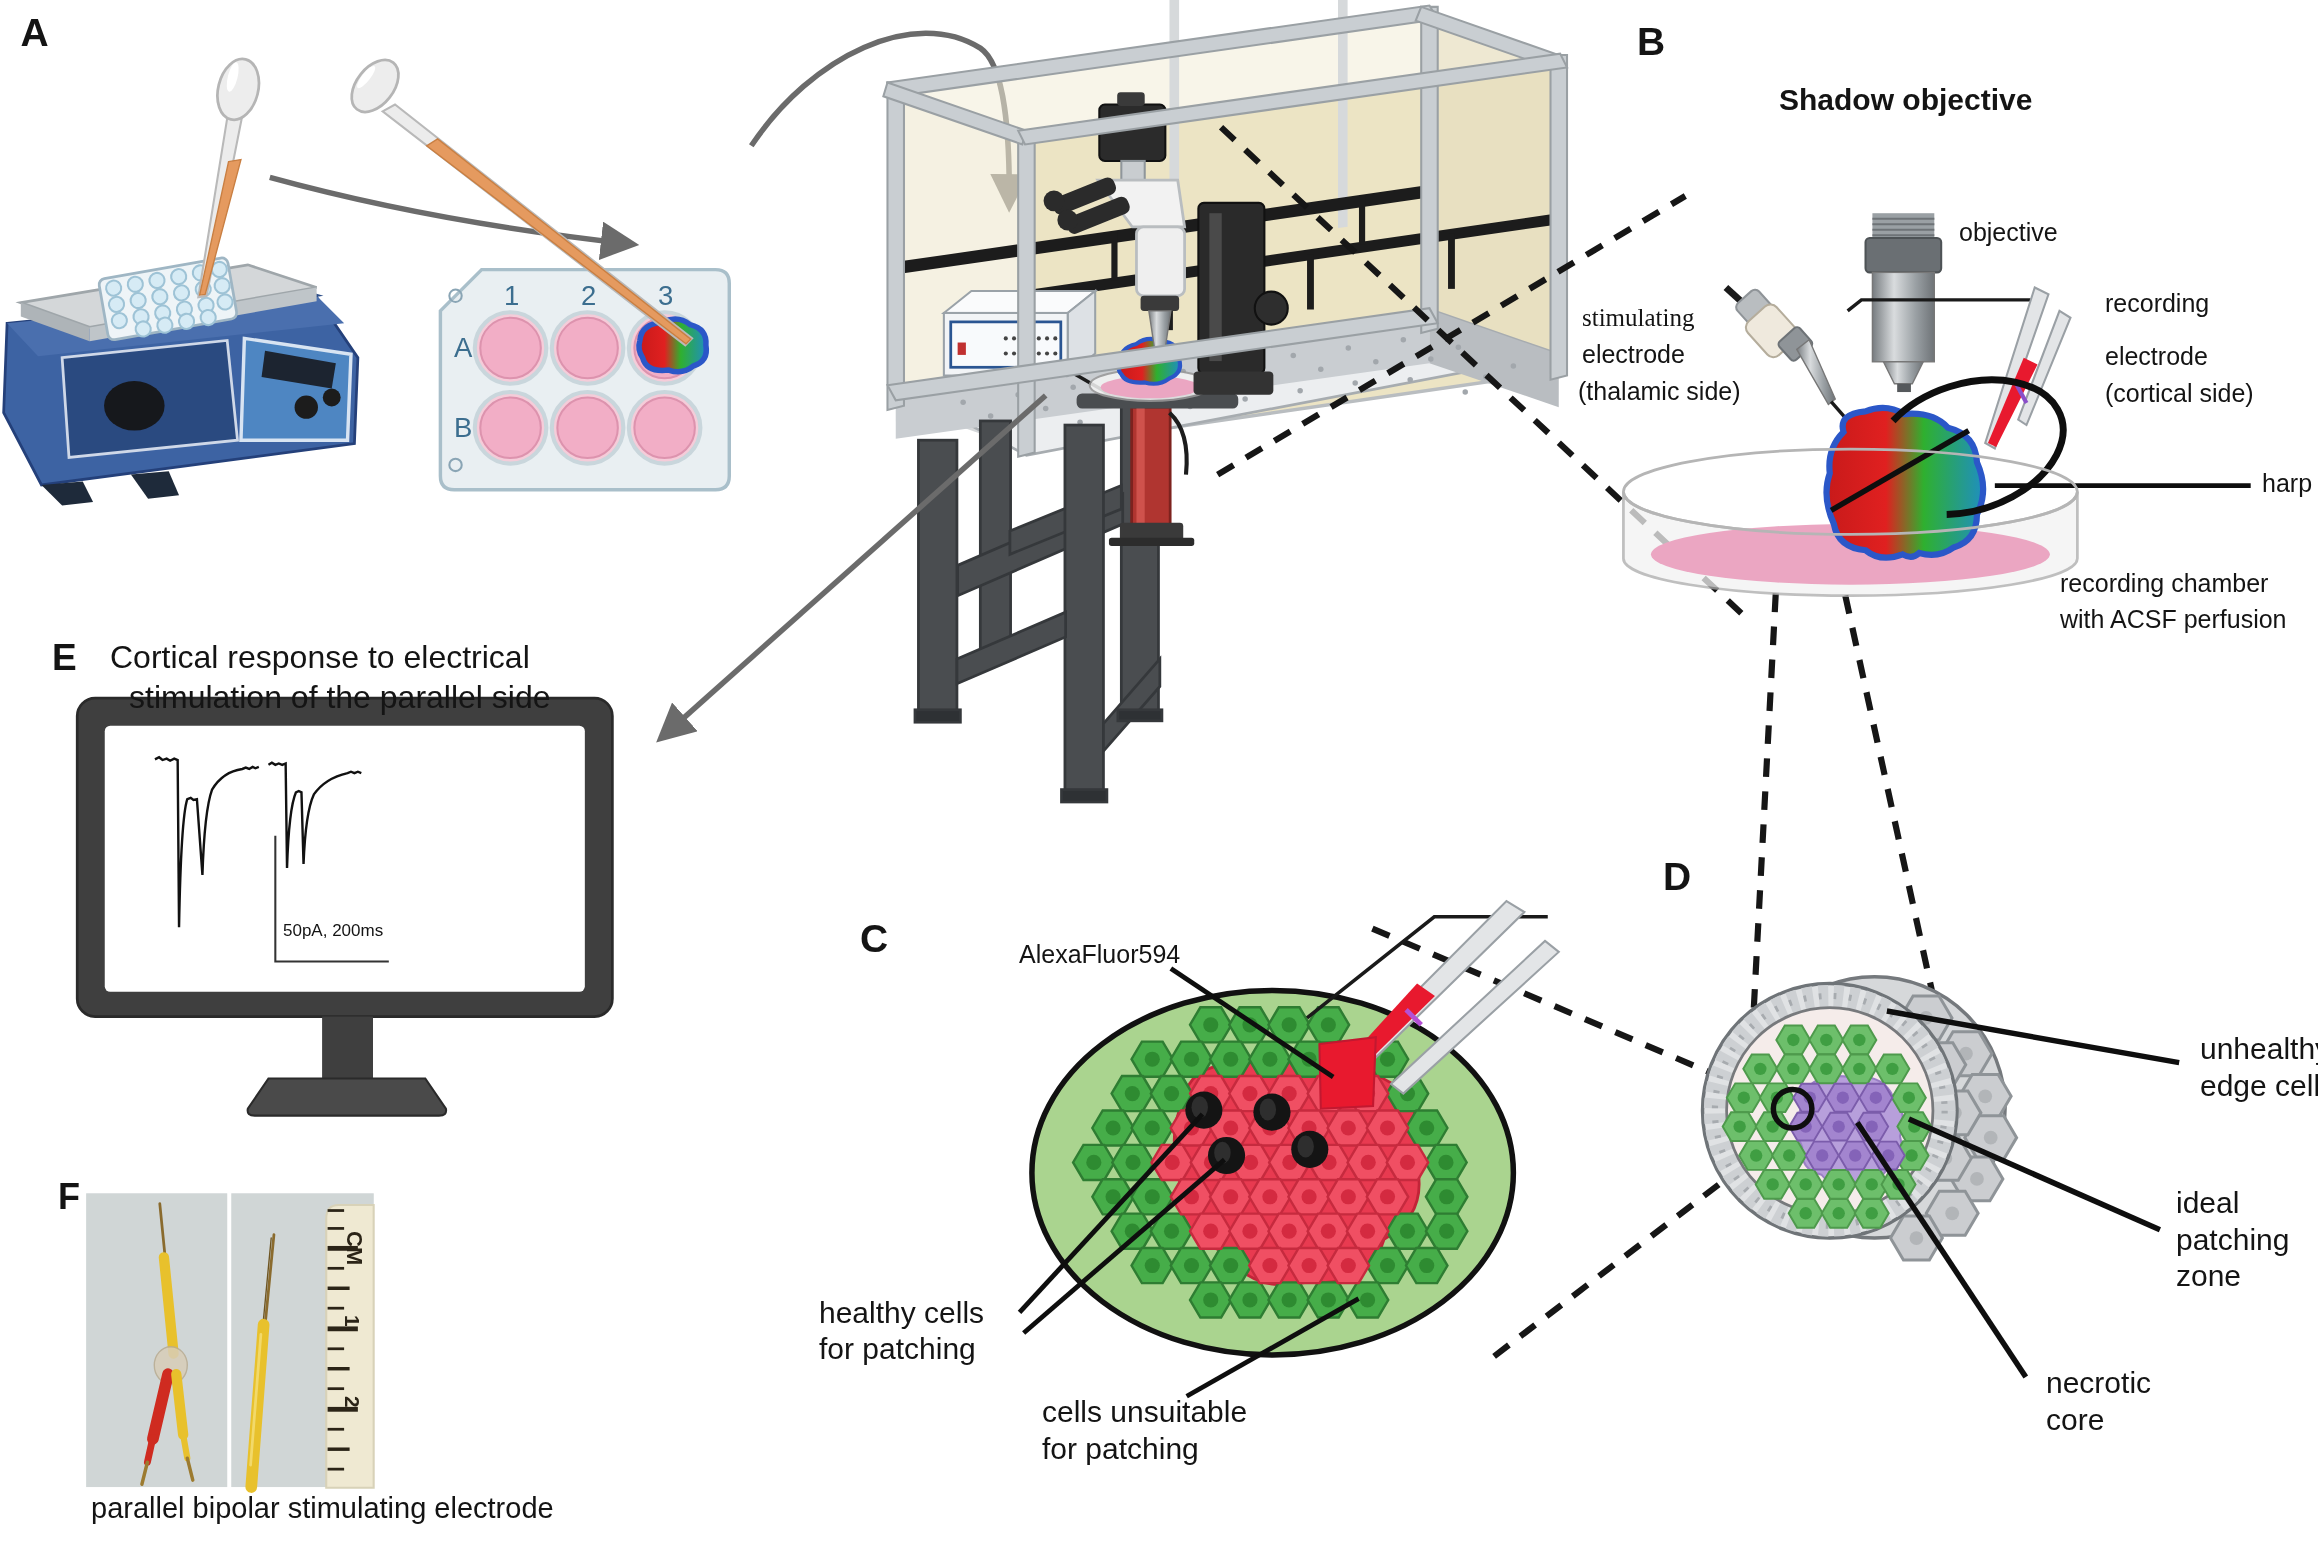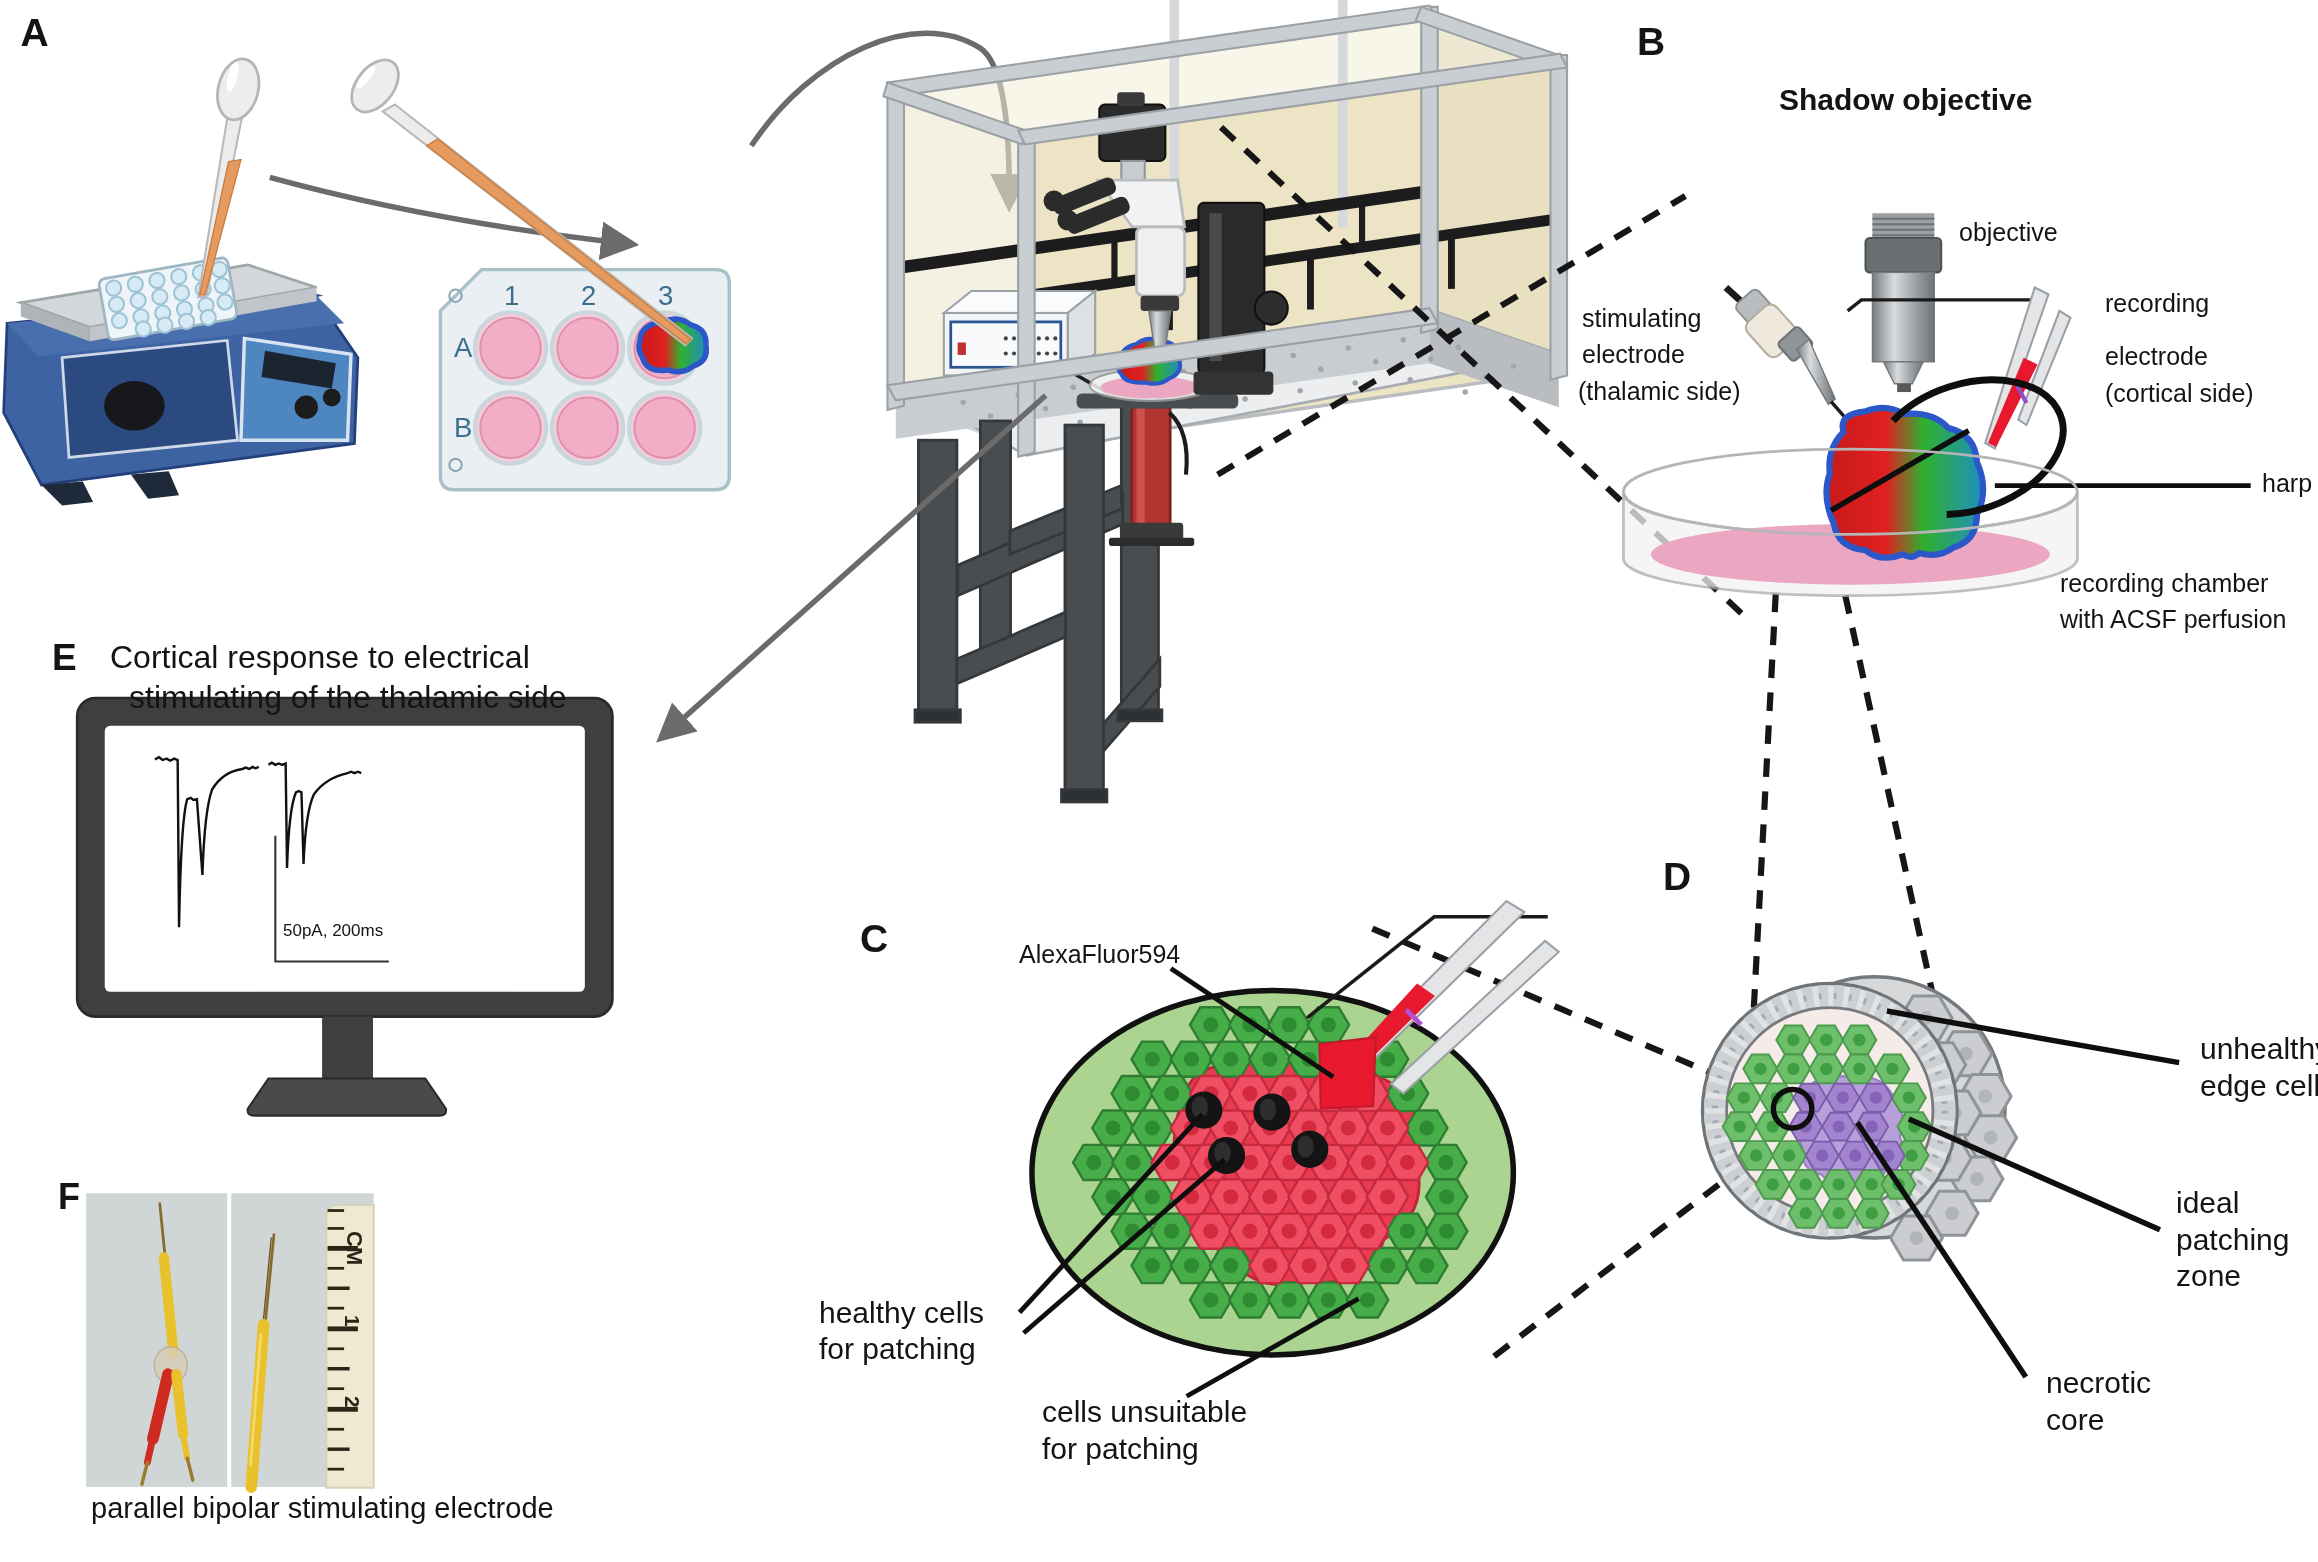--- a/index.html
+++ b/index.html
@@ -570,21 +570,21 @@
 <div class="t letter" style="left:20.6px;top:12.4px;">A</div>
 <div class="t plate-num" style="left:504px;top:281px;">1</div>
 <div class="t plate-num" style="left:581px;top:281px;">2</div>
 <div class="t plate-num" style="left:658px;top:281px;">3</div>
 <div class="t plate-num" style="left:454px;top:333px;">A</div>
 <div class="t plate-num" style="left:454px;top:413px;">B</div>
 
 <div class="t letter" style="left:1637px;top:20.6px;">B</div>
 <div class="t lab bold" style="left:1779px;top:84px;font-size:30px;">Shadow objective</div>
 <div class="t lab" style="left:1959px;top:219px;">objective</div>
-<div class="t lab" style="left:1582px;top:305px;">stimulating</div>
+<div class="t lab" style="left:1582px;top:305px;font-family:Liberation Serif, serif;">stimulating</div>
 <div class="t lab" style="left:1582px;top:341px;">electrode</div>
 <div class="t lab" style="left:1578px;top:378px;">(thalamic side)</div>
 <div class="t lab" style="left:2105px;top:290px;">recording</div>
 <div class="t lab" style="left:2105px;top:343px;">electrode</div>
 <div class="t lab" style="left:2105px;top:380px;text-align:right;">(cortical side)</div>
 <div class="t lab" style="left:2262px;top:470px;">harp</div>
 <div class="t lab" style="left:2060px;top:570px;">recording chamber</div>
 <div class="t lab" style="left:2060px;top:606px;">with ACSF perfusion</div>
 
 <div class="t letter" style="left:860px;top:918px;">C</div>
@@ -598,21 +598,21 @@
 <div class="t lab44" style="left:2200px;top:1033px;">unhealthy</div>
 <div class="t lab44" style="left:2200px;top:1070px;">edge cells</div>
 <div class="t lab44" style="left:2176px;top:1187px;">ideal</div>
 <div class="t lab44" style="left:2176px;top:1224px;">patching</div>
 <div class="t lab44" style="left:2176px;top:1260px;">zone</div>
 <div class="t lab44" style="left:2046px;top:1367px;">necrotic</div>
 <div class="t lab44" style="left:2046px;top:1404px;">core</div>
 
 <div class="t letter" style="left:52px;top:638px;font-size:37px;">E</div>
 <div class="t" style="left:110px;top:641px;font-size:32px;">Cortical response to electrical</div>
-<div class="t" style="left:129px;top:681px;font-size:32px;">stimulating of the thalamic side</div>
+<div class="t" style="left:129px;top:681px;font-size:32px;">stimulation of the parallel side</div>
 <div class="t small" style="left:283px;top:922px;">50pA, 200ms</div>
 
 <div class="t letter" style="left:58px;top:1178px;font-size:36px;">F</div>
 <div class="t rot bold" style="left:366px;top:1231px;font-size:22px;color:#2b2417;">CM</div>
 <div class="t rot bold" style="left:363px;top:1315px;font-size:20.6px;color:#2b2417;">1</div>
 <div class="t rot bold" style="left:363px;top:1396px;font-size:20.6px;color:#2b2417;">2</div>
 <div class="t cap ctr" style="left:91px;top:1493px;width:278px;">parallel bipolar stimulating electrode</div>
 </div>
 
 

